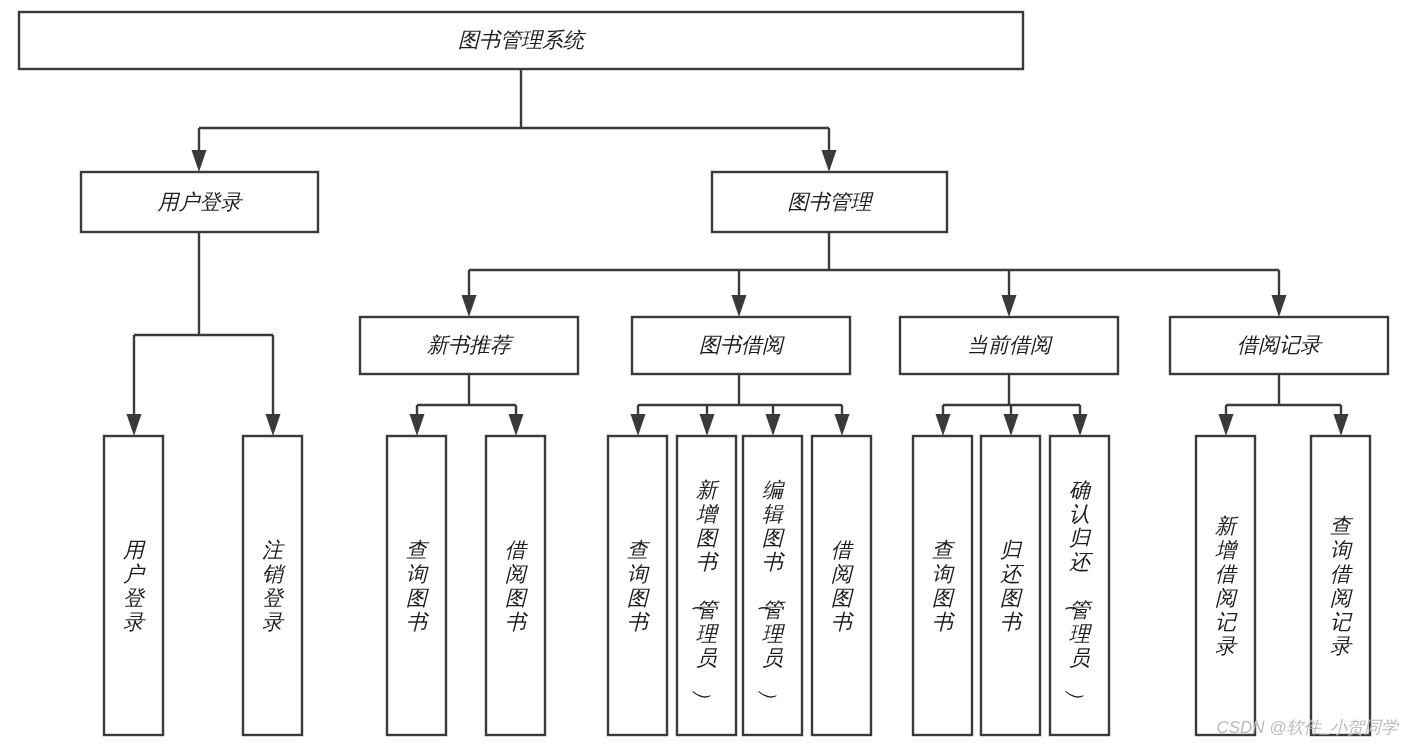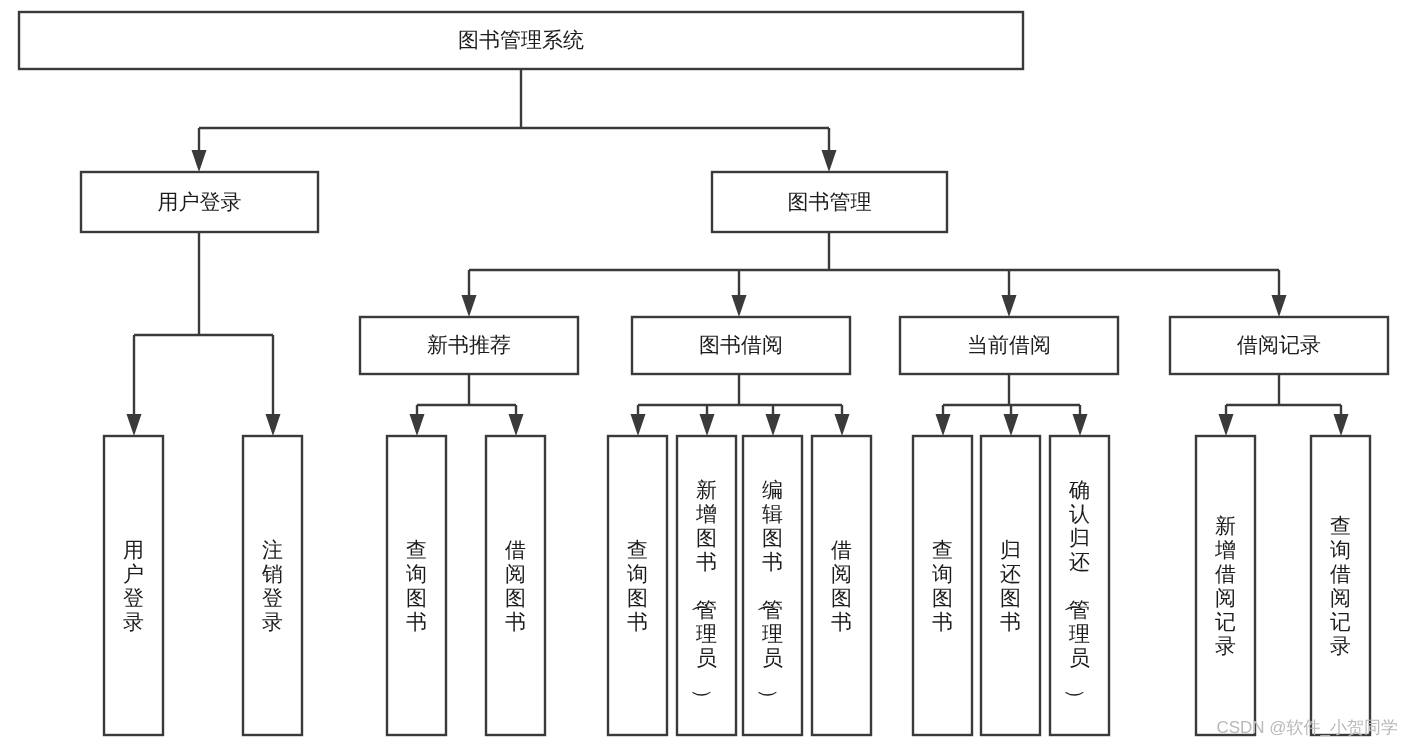--- a/index.html
+++ b/index.html
@@ -13,20 +13,21 @@
     font-family: "Liberation Sans", "DejaVu Sans", sans-serif;
     overflow: hidden;
     position: relative;
   }
   #diagram-root {
     position: absolute;
     top: 0;
     left: 0;
     width: 1405px;
     height: 747px;
+    font-style: italic;
   }
   svg.diagram {
     display: block;
     width: 1405px;
     height: 747px;
   }
   .node-rect {
     fill: #ffffff;
     stroke: #3a3a3a;
     stroke-width: 2.4;

